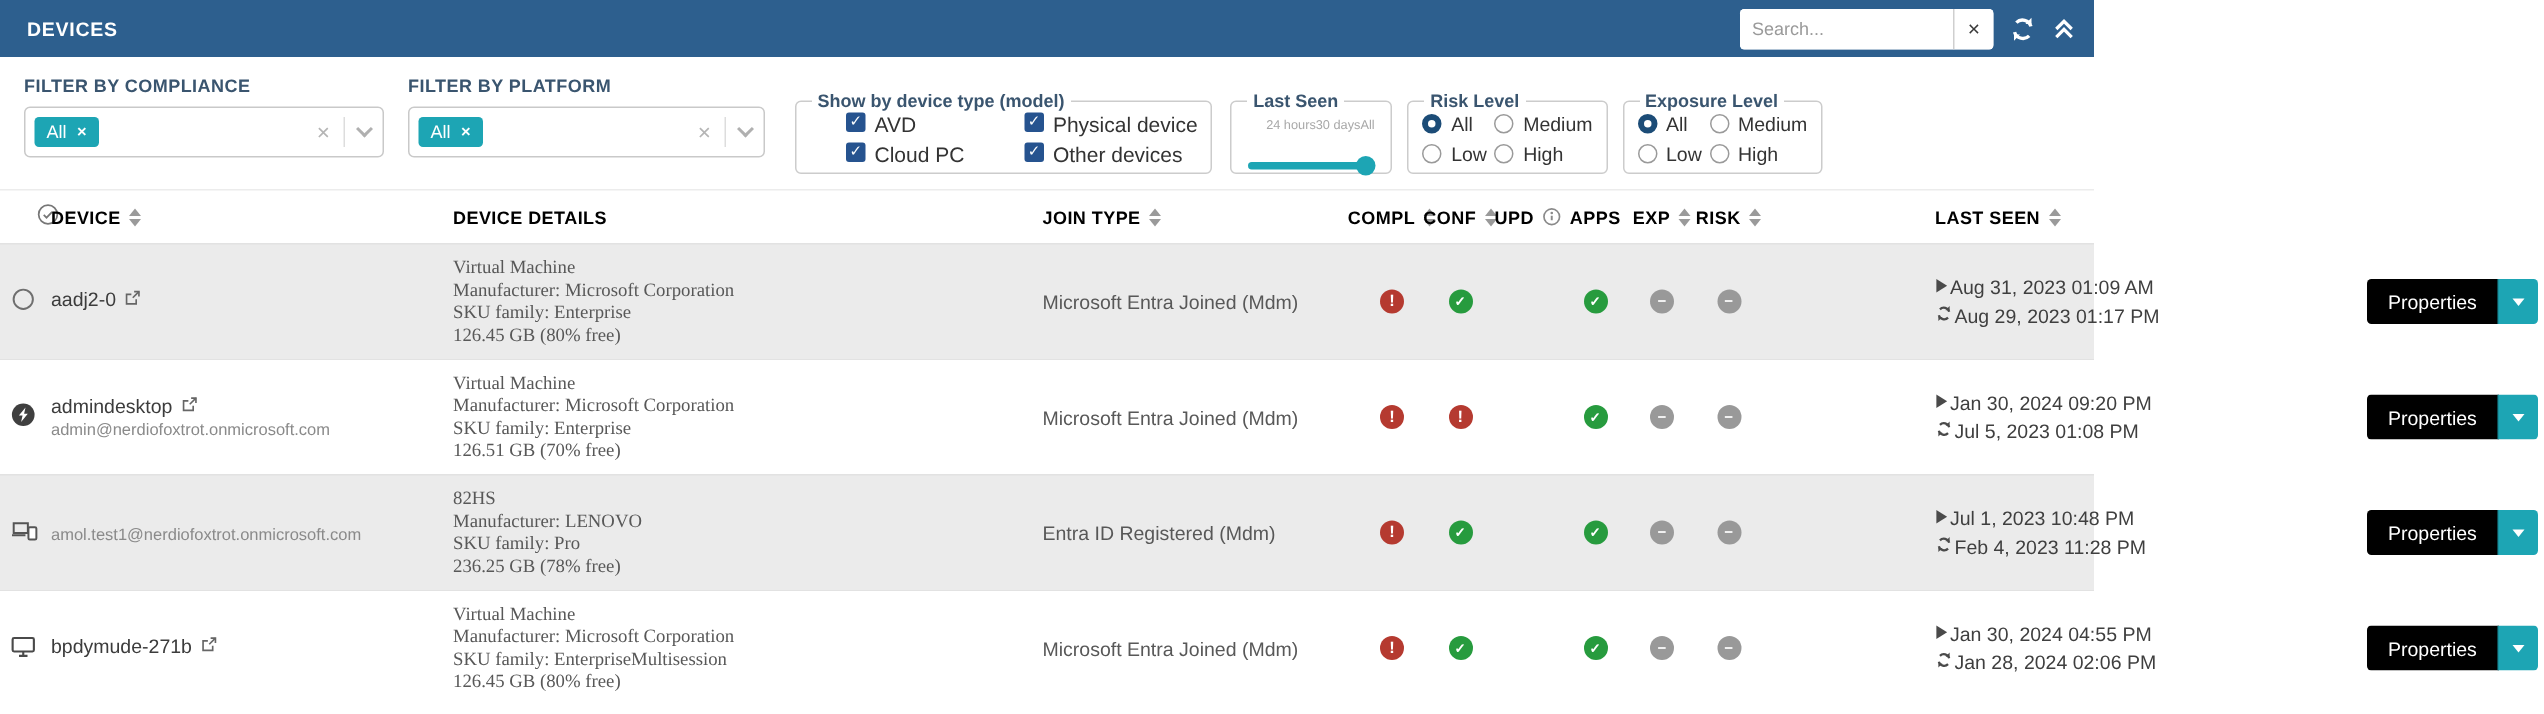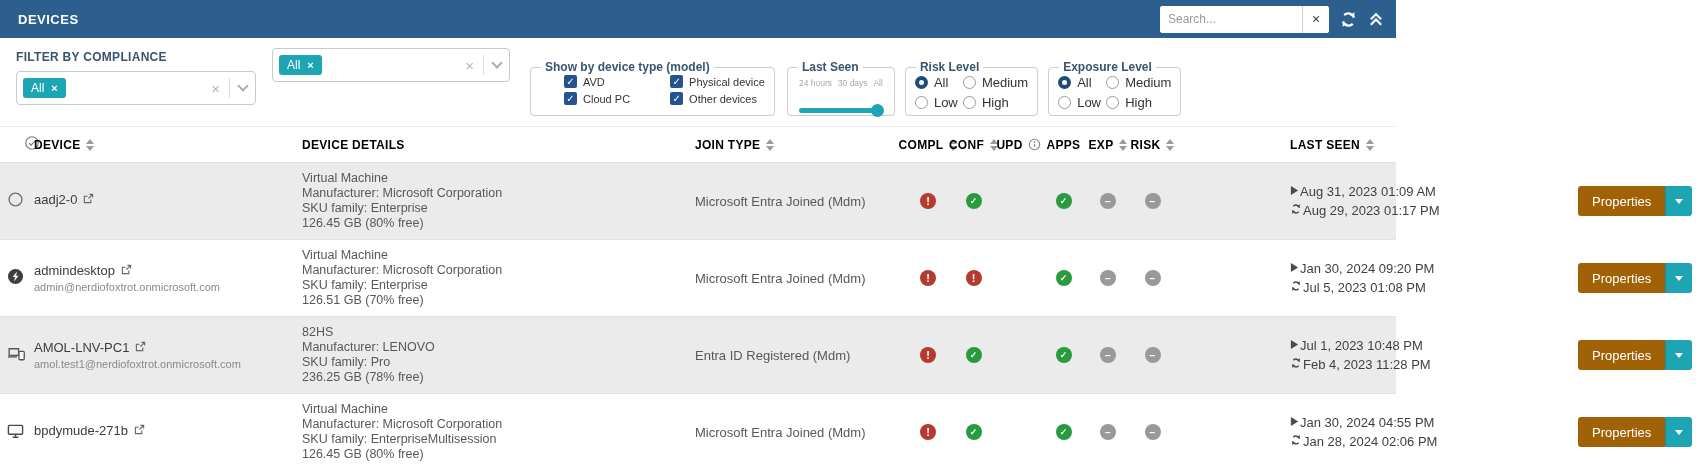--- a/index.html
+++ b/index.html
@@ -52,33 +52,33 @@
 
   fieldset.fs {
     border:1px solid #ccc; border-radius:4px; margin-top:12px; padding:1px 9px 5px 9px; height:56px;
   }
   fieldset.fs legend { font-size:12px; font-weight:bold; color:#3a556f; padding:0 4px; margin-left:1px; }
   .fs-devtype { width:196px; margin-left:20px; }
   .fs-lastseen { width:108px; margin-left:12px; }
   .fs-risk, .fs-exposure { width:130px; margin-left:10px; }
 
   .cbgrid { display:grid; grid-template-columns:auto auto; column-gap:16px; row-gap:4px; }
-  label.cb { display:flex; align-items:flex-end; font-size:11px; color:#333; cursor:pointer; white-space:nowrap;padding-left:24px; }
+  label.cb { display:flex; align-items:flex-start; font-size:14px; color:#333; cursor:pointer; white-space:nowrap;padding-left:24px; }
   .cbox {
     width:13px; height:13px; border-radius:2px; background:#26538f; margin-right:6px;
     display:inline-flex; align-items:center; justify-content:center; flex:0 0 13px;
   }
   .cbox[data-checked="true"]::after { content:"✓"; color:#fff; font-size:10px; line-height:13px; }
 
   .rgrid { display:grid; grid-template-columns:48px auto; row-gap:5px; }
   label.rb { display:flex; align-items:center; font-size:13px; color:#333; cursor:pointer; white-space:nowrap; }
   .rdot { width:13px; height:13px; border-radius:50%; border:1px solid #9a9a9a; background:#fff; margin-right:6px; flex:0 0 13px; }
   .rdot[data-checked="true"] { border:4px solid #1c4c77; }
 
-  .slider-labels { display:flex; justify-content:space-between; font-size:8.5px; color:#a8a8a8; margin:3px 2px 20px 2px; }
+  .slider-labels { display:flex; justify-content:flex-end; font-size:8.5px; color:#a8a8a8; margin:3px 2px 20px 2px; }
   .slider-track { position:relative; height:5px; background:#1da5b4; border-radius:3px; margin:0 5px 0 2px; cursor:pointer; }
   .slider-handle { position:absolute; right:-4px; top:-4px; width:13px; height:13px; border-radius:50%; background:#1da5b4; }
 
   
   .grid {
     display:grid;
     grid-template-columns:34px 268px 393px 210px 46px 45px 45px 45px 44px 45px 395px 1fr;
     align-items:center;
   }
   .thead { height:36px; border-top:1px solid #ececec; font-size:12px; font-weight:bold; color:#000000; letter-spacing:.3px; }
@@ -93,40 +93,40 @@
   .sort b { width:0; height:0; border-left:4px solid transparent; border-right:4px solid transparent; }
   .sort .up { border-bottom:5px solid #9a9a9a; }
   .sort .dn { border-top:5px solid #9a9a9a; }
   .th .info { margin-left:5px; display:inline-flex; }
 
   .row { min-height:74px; border-top:1px solid #e2e2e2; font-size:13px; }
   .row.shade { background:#ebebeb; }
   .dname { display:flex; align-items:center; gap:6px; color:#3c3c3c; font-size:13px; }
   .dname .nm { cursor:pointer; }
   .demail { font-size:11px; color:#8a8a8a; margin-top:3px; }
-  .c-details { color:#585858; line-height:15px; font-size:12.5px; padding:8px 8px 8px 0; }
+  .c-details { color:#585858; line-height:15px; font-size:12.5px; padding:8px 8px 8px 0;font-family:Liberation Serif, serif; }
   .c-join { color:#585858; }
 
   .status {
     width:16px; height:16px; border-radius:50%; display:inline-flex;
     align-items:center; justify-content:center; color:#fff; font-weight:bold;
   }
   .status[data-state=""] { visibility:hidden; }
   .status[data-state="error"] { background:#b53a30; }
   .status[data-state="error"]::before { content:"!"; font-size:11px; }
   .status[data-state="ok"] { background:#279b3e; }
   .status[data-state="ok"]::before { content:"✓"; font-size:9px; }
   .status[data-state="na"] { background:#999; }
   .status[data-state="na"]::before { content:"−"; font-size:10px; }
 
   .seen-line { display:flex; align-items:center; gap:1px; color:#3f3f3f; line-height:19px; white-space:nowrap; }
 
   .btn-split { display:flex; border-radius:3px; overflow:hidden; cursor:pointer; height:30px; }
   .btn-main {
-    background:#a16207; color:#fff; font-size:13px; display:flex; align-items:center;
+    background:#000000; color:#fff; font-size:13px; display:flex; align-items:center;
     padding:0 14px; border-right:1px solid #17919f;
   }
   .btn-caret { background:#1da5b4; width:26px; display:flex; align-items:center; justify-content:center; }
   .caret { width:0; height:0; border-left:4px solid transparent; border-right:4px solid transparent; border-top:5px solid #fff; }
 </style>
 </head>
 <body>
 
 <div class="app">
 
@@ -165,20 +165,21 @@
         </span>
         <span class="msel-right">
           <span class="msel-x">×</span>
           <span class="msel-div"></span>
           <span class="chev"></span>
         </span>
       </div>
     </div>
 
     <div class="fgroup">
+      <div class="flabel">FILTER BY PLATFORM</div>
       <div class="mselect">
         <span class="chip">
           <span>All</span>
           <span class="chip-x">×</span>
         </span>
         <span class="msel-right">
           <span class="msel-x">×</span>
           <span class="msel-div"></span>
           <span class="chev"></span>
         </span>
@@ -499,30 +500,20 @@
       <div class="c-sel">
         <span>
           <svg width="19" height="17" viewBox="0 0 20 18">
             <path d="M2.2 4h10v7h-10z" fill="none" stroke="#555" stroke-width="1.4"></path>
             <path d="M1 12.6h9.5" stroke="#555" stroke-width="1.4"></path>
             <rect x="12.6" y="6.8" width="5.6" height="8.8" rx="1" fill="#fff" stroke="#555" stroke-width="1.4"></rect>
           </svg>
         </span>
       </div>
       <div class="c-device">
-        <div class="dname">
-          <span class="nm">AMOL-LNV-PC1</span>
-          <span>
-            <svg width="11" height="11" viewBox="0 0 12 12">
-              <path d="M8.5 7v3.5h-7v-7H5" fill="none" stroke="#666" stroke-width="1.2"></path>
-              <path d="M7 1.5h3.5V5" fill="none" stroke="#666" stroke-width="1.2"></path>
-              <path d="M10.5 1.5 6 6" stroke="#666" stroke-width="1.2"></path>
-            </svg>
-          </span>
-        </div>
         <div class="demail">amol.test1@nerdiofoxtrot.onmicrosoft.com</div>
       </div>
       <div class="c-details">
         <div>82HS</div>
         <div>Manufacturer: LENOVO</div>
         <div>SKU family: Pro</div>
         <div>236.25 GB (78% free)</div>
       </div>
       <div class="c-join">Entra ID Registered (Mdm)</div>
       <div class="c-stat">

